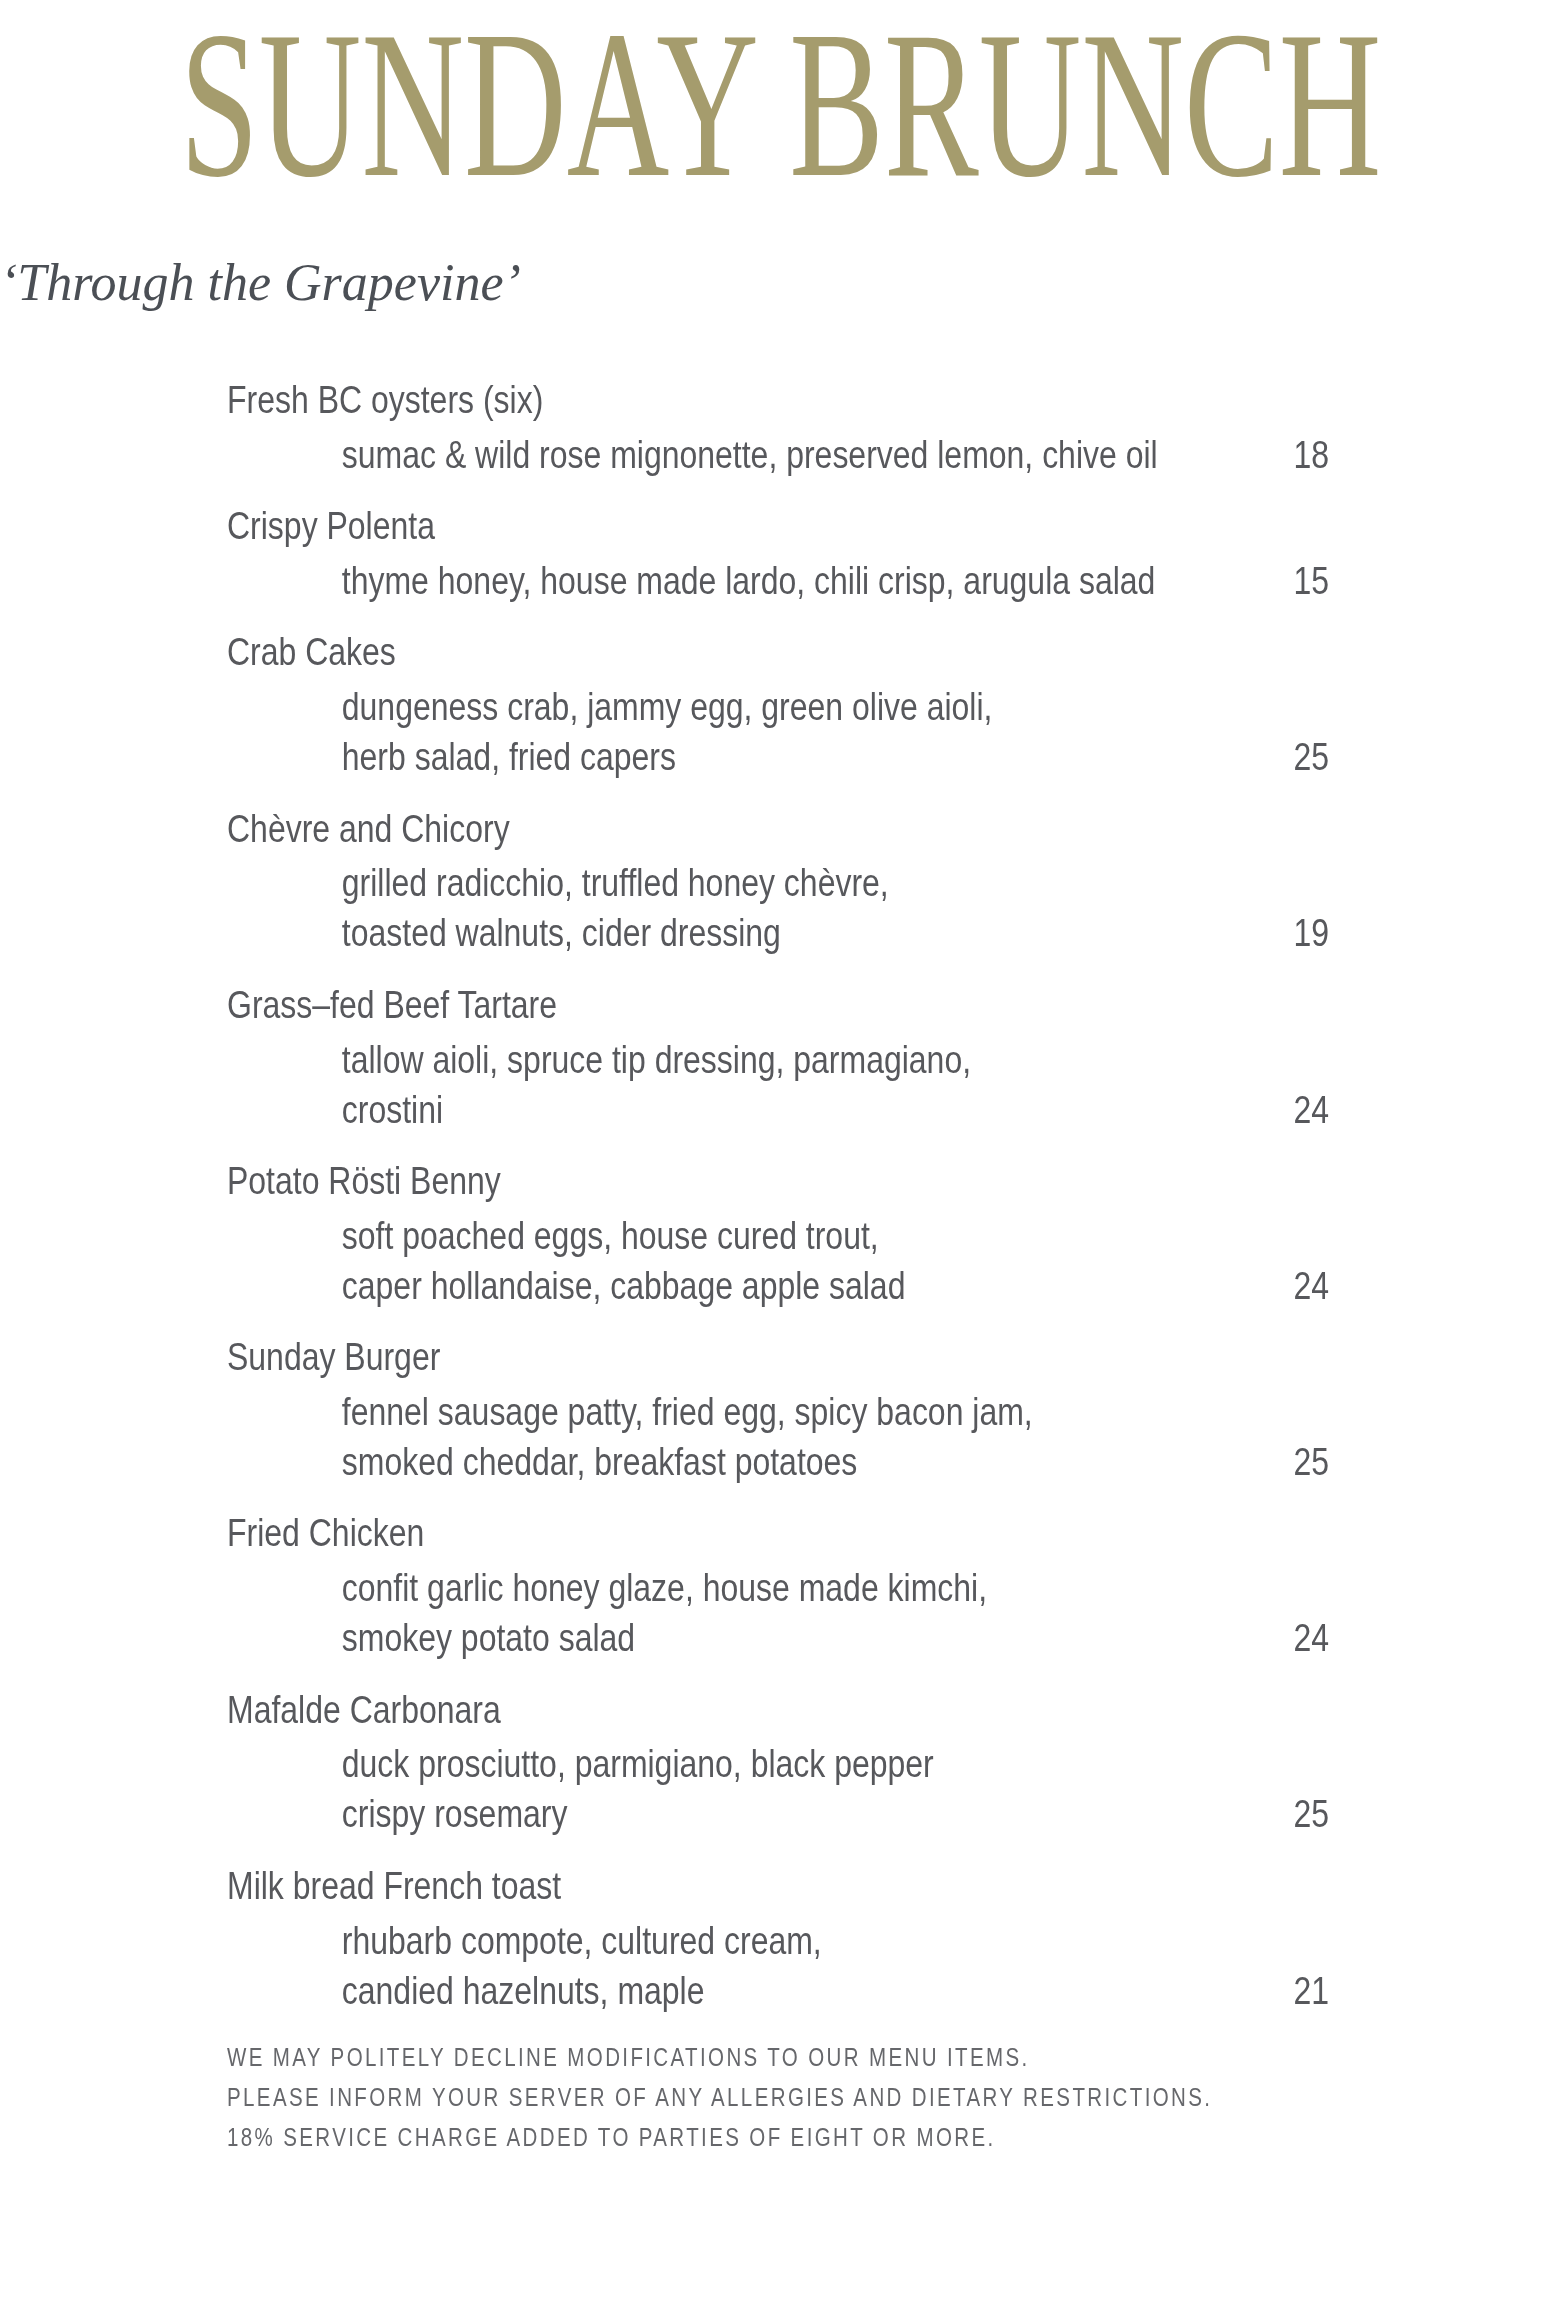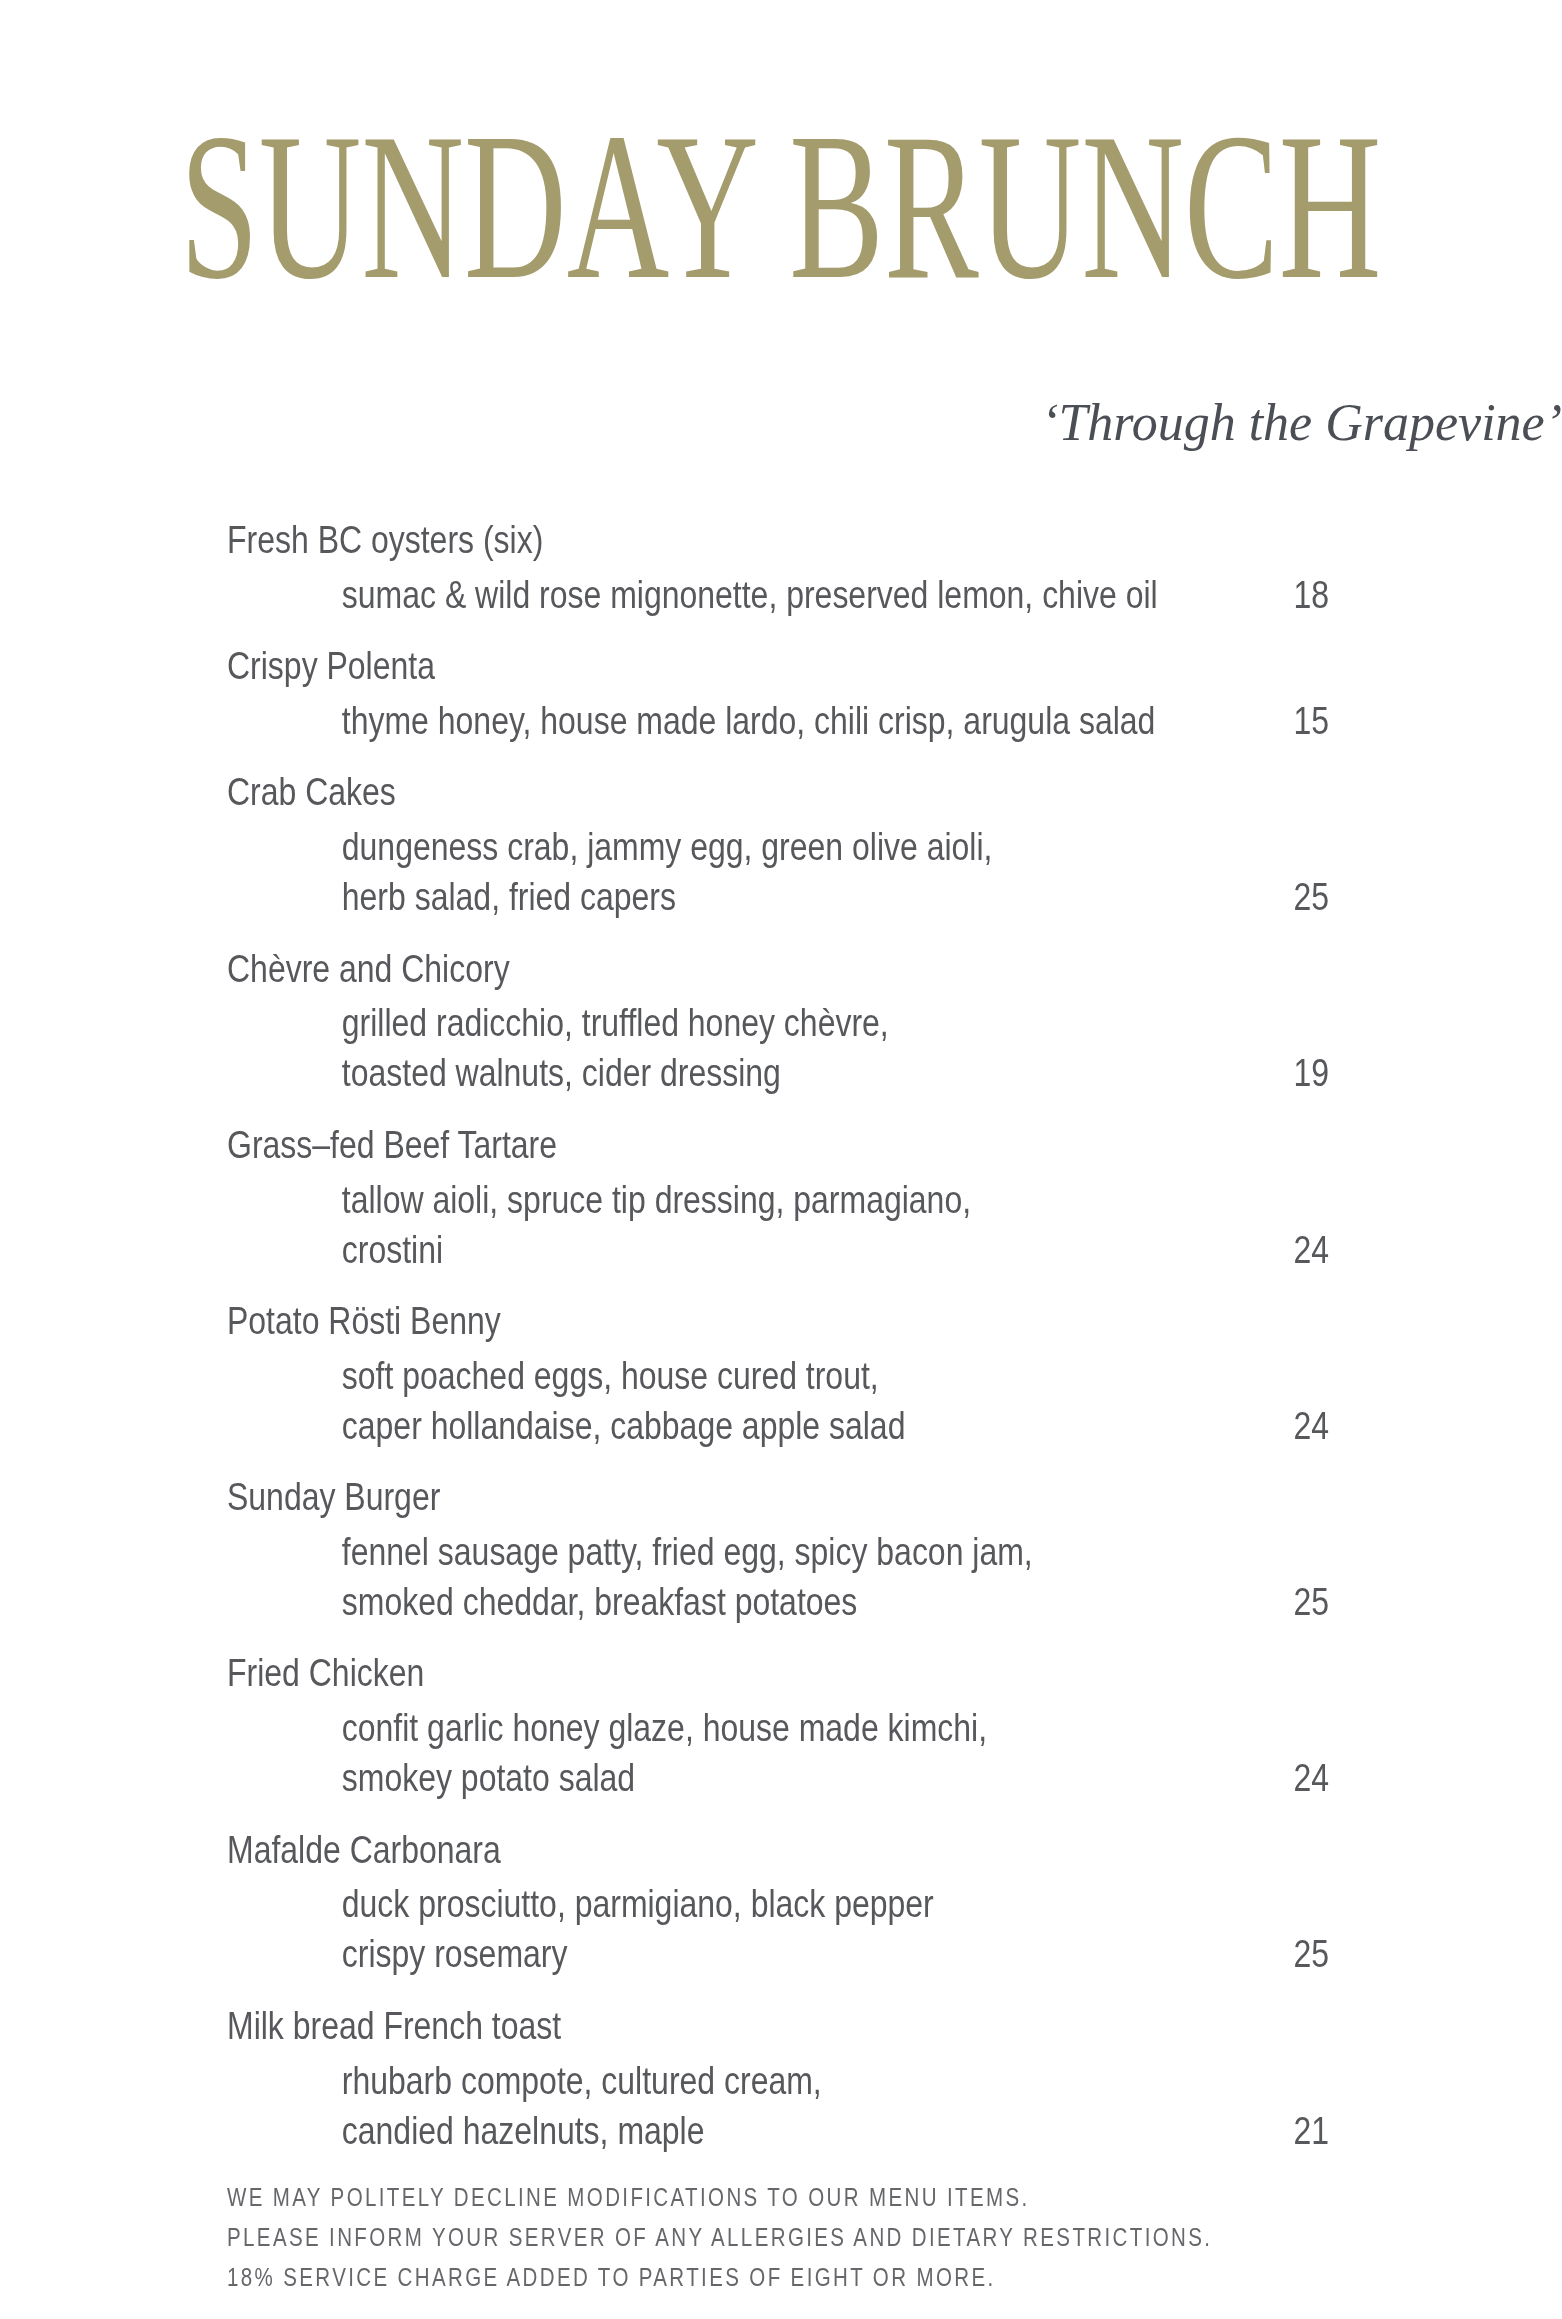--- a/index.html
+++ b/index.html
@@ -13,36 +13,35 @@
     height: 2319px;
     background: #ffffff;
     overflow: hidden;
     font-family: "Liberation Sans", sans-serif;
   }
 
   
   .title-row {
     display: flex;
     justify-content: center;
-    padding-top: 102px;
   }
   .title-text {
     white-space: nowrap;
     font-family: "Liberation Serif", serif;
     font-weight: 400;
     font-size: 209px;
     line-height: 1;
     color: #a59c6d;
     transform: scaleX(0.68);
   }
 
   
   .subtitle-row {
-    text-align: right;
-    margin-top: 80px;
+    text-align: left;
+    margin-top: 42px;
   }
   .subtitle-text {
     font-family: "Liberation Serif", serif;
     font-style: italic;
     font-size: 52px;
     line-height: 63px;
     color: #4b4f55;
   }
 
   

